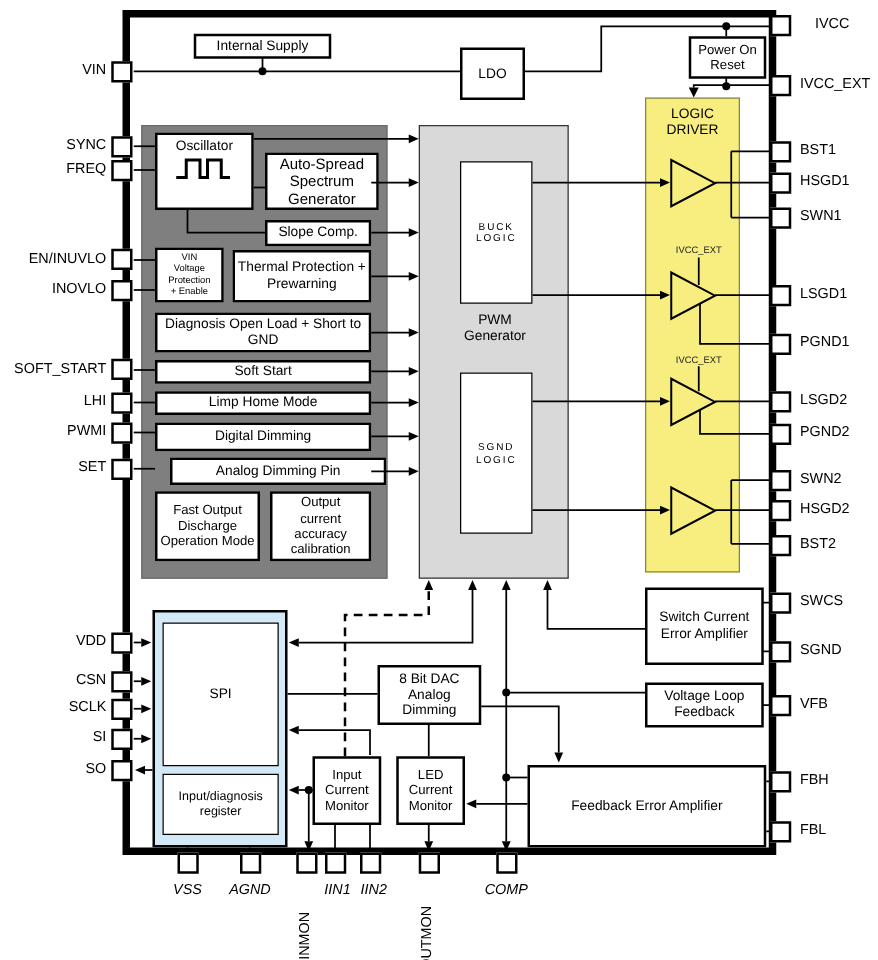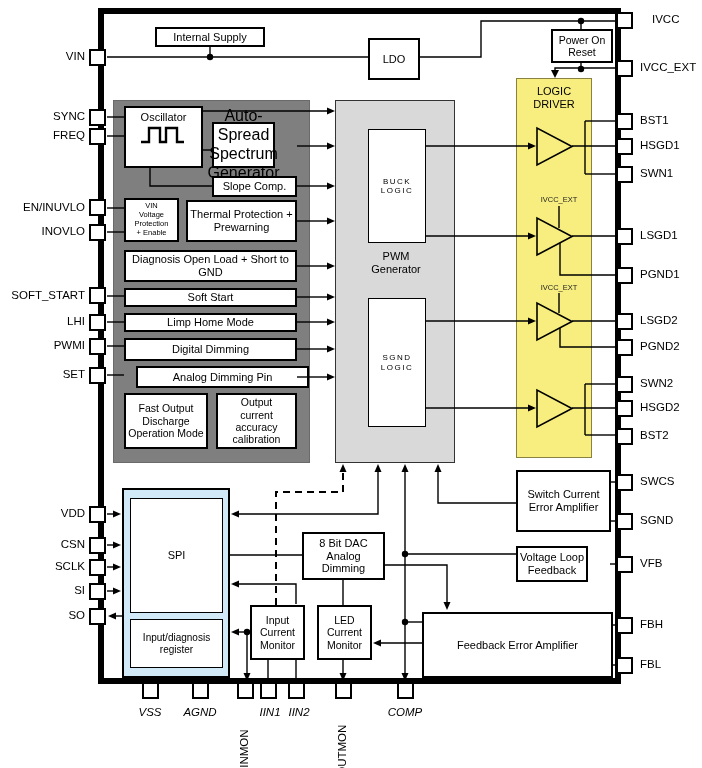--- a/index.html
+++ b/index.html
@@ -54,21 +54,21 @@
   <div class="box" style="left:368px;top:38px;width:52px;height:42px;">
        <span>LDO</span>
     </div>
   <div class="box" style="left:551px;top:29px;width:62px;height:34px;font-size:10.5px;">
        <span>Power On Reset</span>
     </div>
 
   <div class="box" style="left:124px;top:106px;width:79px;height:62px;align-items:flex-start;padding-top:3px;">
        <span>Oscillator</span>
     </div>
-  <div class="box" style="left:212px;top:122px;width:63px;height:46px;font-size:16px;">
+  <div class="box" style="left:212px;top:122px;width:91px;height:46px;font-size:12px;">
        <span>Auto-Spread Spectrum Generator</span>
     </div>
   <div class="box" style="left:212px;top:176px;width:85px;height:21px;">
        <span>Slope Comp.</span>
     </div>
   <div class="box" style="left:124px;top:198px;width:55px;height:44px;font-size:7.5px;padding:0 7px;">
        <span>VIN Voltage Protection + Enable</span>
     </div>
   <div class="box" style="left:186px;top:200px;width:111px;height:42px;">
        <span>Thermal Protection + Prewarning</span>
@@ -115,21 +115,21 @@
   <div class="box" style="left:250px;top:605px;width:55px;height:55px;font-size:10.5px;">
        <span>Input Current Monitor</span>
     </div>
   <div class="box" style="left:317px;top:605px;width:55px;height:55px;font-size:10.5px;">
        <span>LED Current Monitor</span>
     </div>
 
   <div class="box" style="left:516px;top:470px;width:95px;height:62px;">
        <span>Switch Current Error Amplifier</span>
     </div>
-  <div class="box" style="left:516px;top:546px;width:72px;height:36px;">
+  <div class="box" style="left:516px;top:546px;width:95px;height:36px;">
        <span>Voltage Loop Feedback</span>
     </div>
   <div class="box" style="left:422px;top:612px;width:191px;height:66px;">
        <span>Feedback Error Amplifier</span>
     </div>
 
   <svg class="wires" width="702" height="768" viewBox="0 0 702 768">
     <g stroke="#000" stroke-width="1.4" fill="none">
 
       <path d="M107,57 H368"></path>

